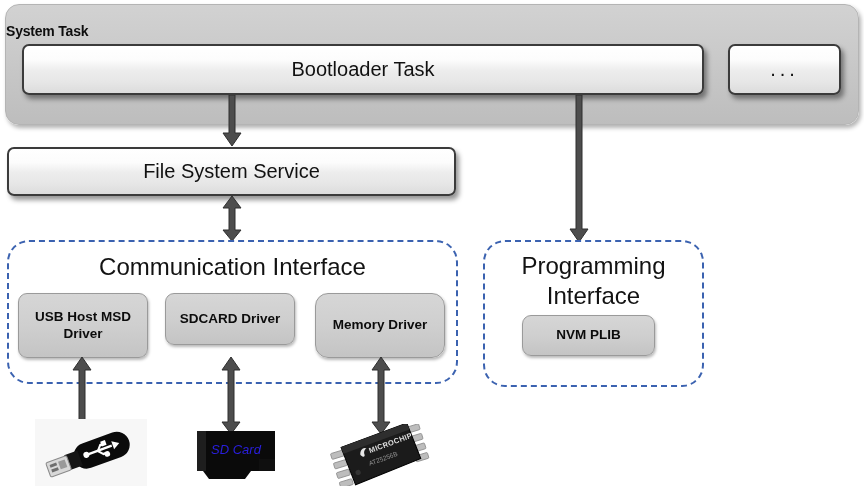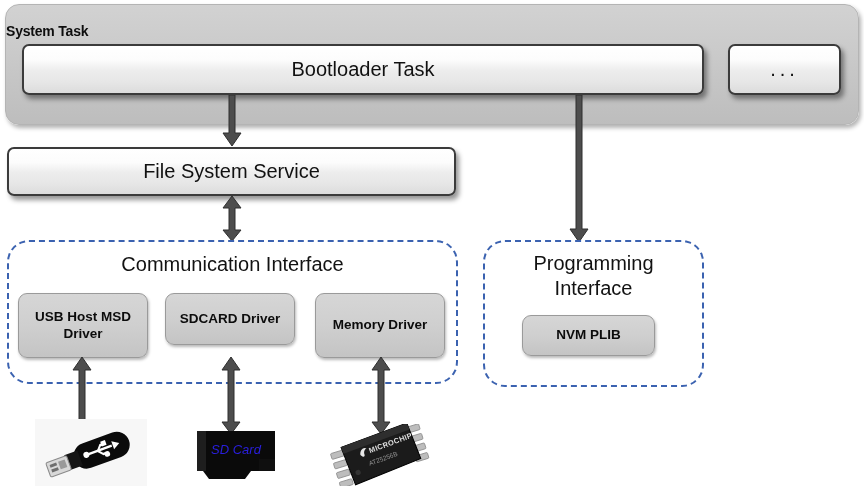--- a/index.html
+++ b/index.html
@@ -46,39 +46,39 @@
     position: absolute;
     border: 2px dashed #3b62b0;
     border-radius: 22px;
     background: #ffffff;
   }
   #communication-interface-box { left: 7px; top: 240px; width: 451px; height: 144px; }
   #programming-interface-box { left: 483px; top: 240px; width: 221px; height: 147px; }
 
   .iface-title {
     position: absolute; left: 0; top: 10px; width: 100%;
-    text-align: center; font-size: 20px; color: #121212; line-height: 1.24;
+    text-align: center; font-size: 24px; color: #121212; line-height: 1.24;
   }
   #programming-interface-box .iface-title { top: 9px; }
 
   
   .driver-box {
     position: absolute;
     background: linear-gradient(180deg, #d6d6d6 0%, #cfcfcf 50%, #c4c4c4 100%);
     border: 1px solid #9a9a9a;
     border-radius: 9px;
     box-shadow: 1px 2px 3px rgba(0,0,0,0.28);
     display: flex; align-items: center; justify-content: center;
     text-align: center;
     font-size: 13.5px; font-weight: bold; color: #0c0c0c;
     line-height: 1.25;
   }
   #usb-host-msd-driver-box { left: 18px; top: 293px; width: 130px; height: 65px; }
   #sdcard-driver-box       { left: 165px; top: 293px; width: 130px; height: 52px; }
-  #memory-driver-box       { left: 315px; top: 293px; width: 130px; height: 65px; }
+  #memory-driver-box       { left: 315px; top: 293px; width: 130px; height: 65px; border-radius: 13px; }
   #nvm-plib-box            { left: 522px; top: 315px; width: 133px; height: 41px; }
 
   
   .arrow { position: absolute; }
   .arrow svg { display: block; }
 
   
   .device { position: absolute; }
 
   #usb-drive-art { left: 35px; top: 419px; width: 112px; height: 67px; background: #f7f7f7; }

